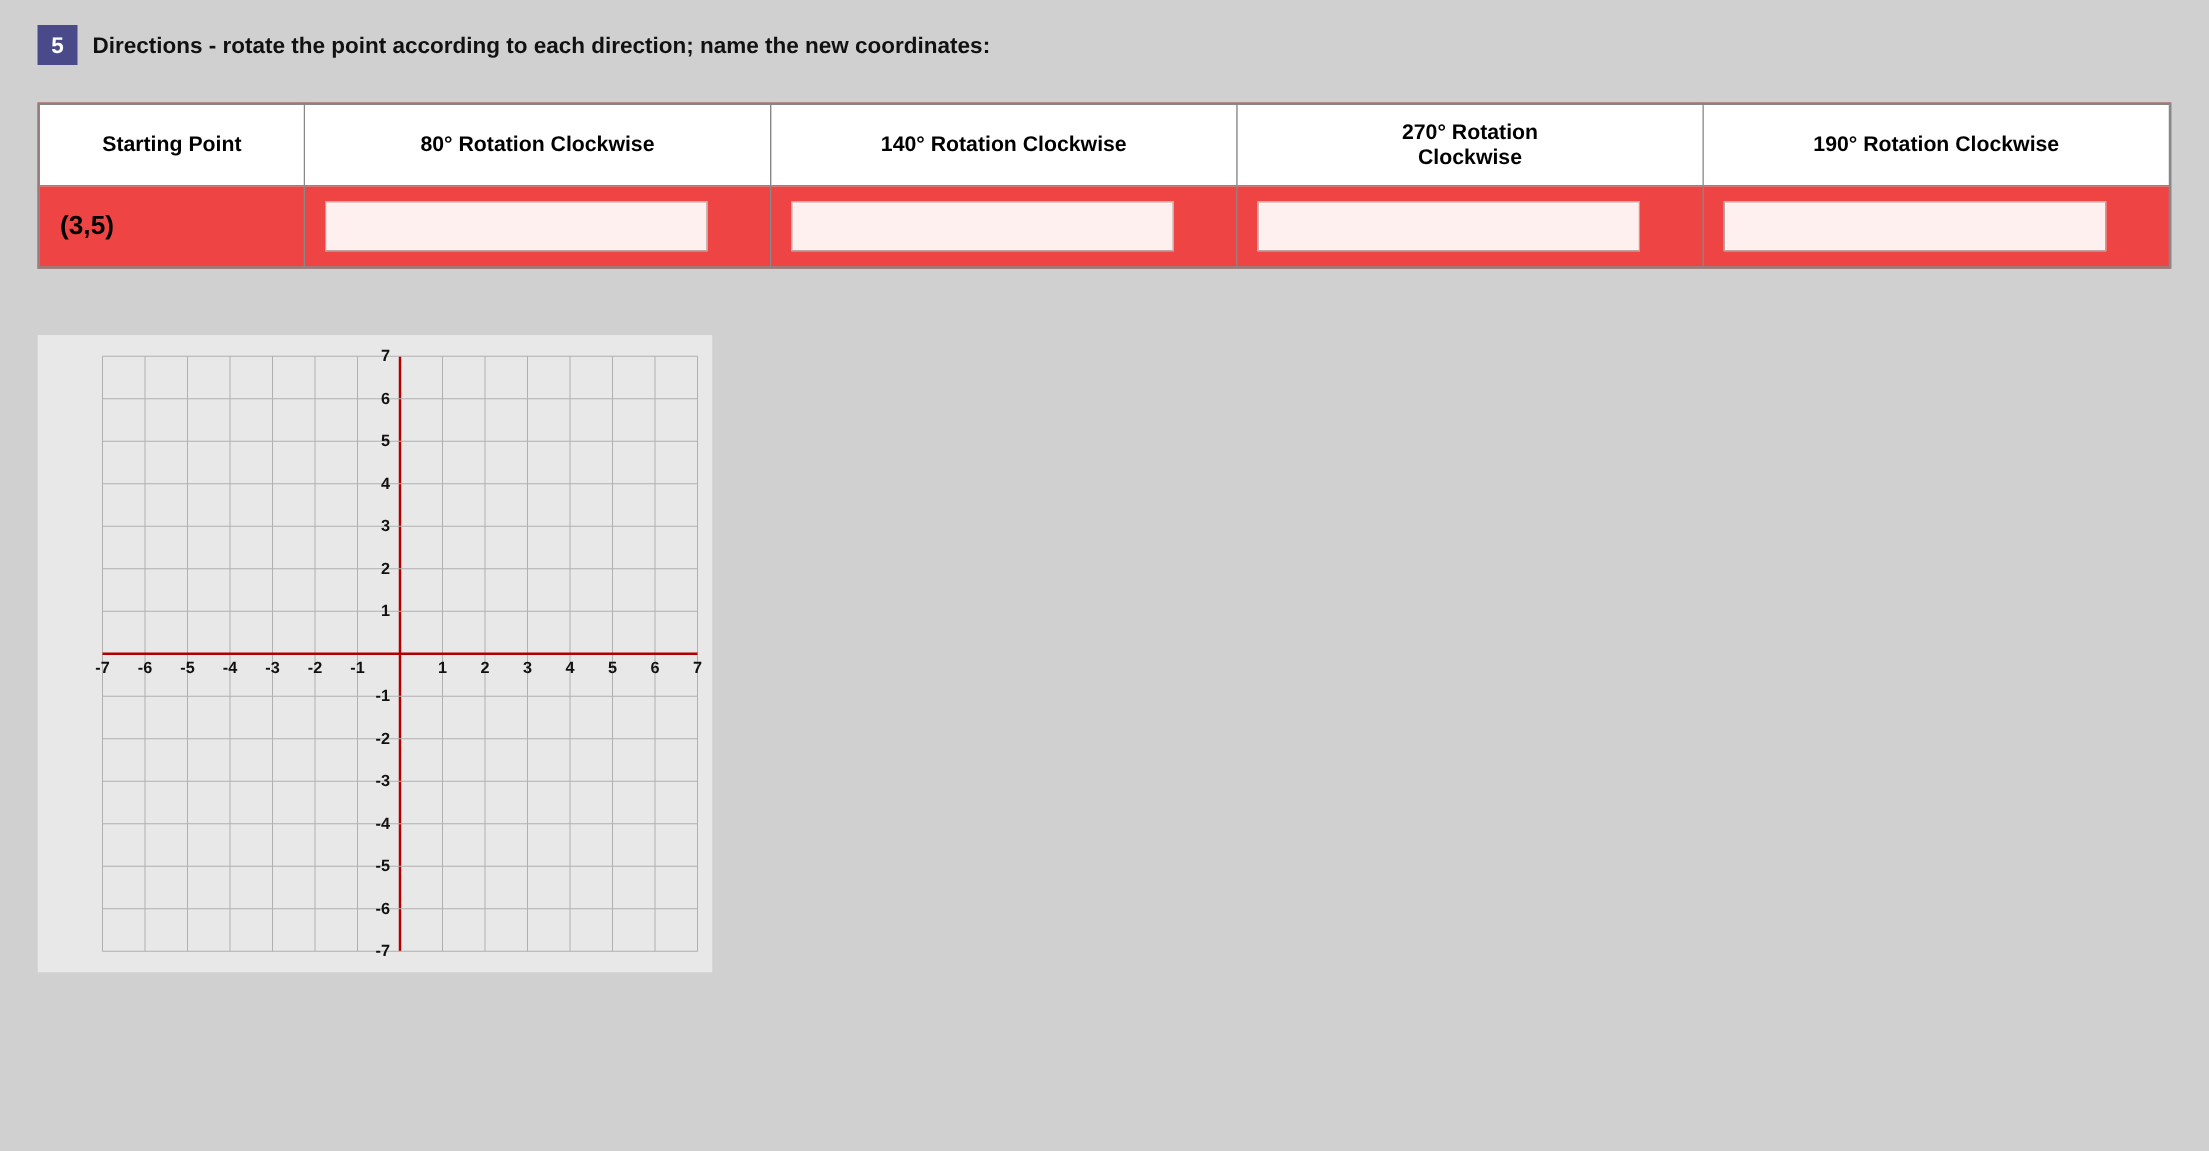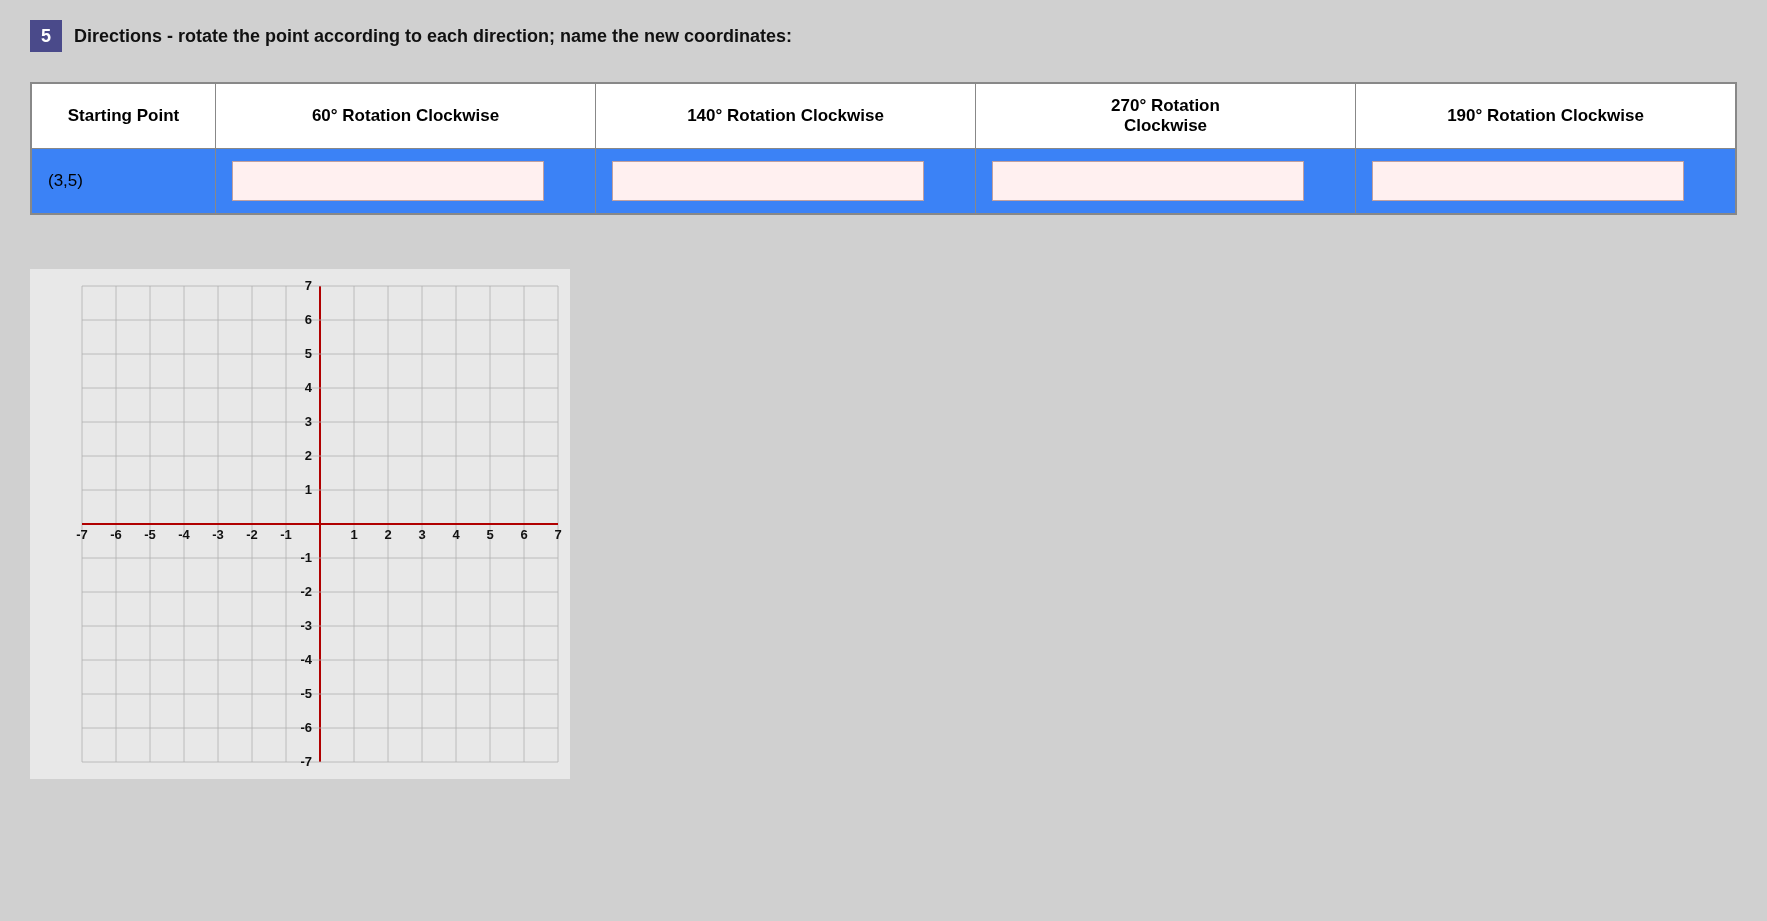--- a/index.html
+++ b/index.html
@@ -39,21 +39,21 @@
 
     .directions-text {
       font-size: 18px;
       font-weight: bold;
       color: #111;
     }
 
     .table-container {
       border: 1px solid #888;
       margin-bottom: 40px;
-      background: #3b82f6;
+      background: #ef4444;
     }
 
     table {
       width: 100%;
       border-collapse: collapse;
     }
 
     table th, table td {
       border: 1px solid #888;
       padding: 12px 16px;
@@ -74,23 +74,23 @@
       width: 90%;
       height: 40px;
       border: 1px solid #c0a0a0;
       background: #fff0f0;
       outline: none;
       padding: 0 8px;
       font-size: 16px;
     }
 
     .starting-point-cell {
-      font-weight: normal;
-      font-size: 17px;
-      width: 184px;
+      font-weight: bold;
+      font-size: 21px;
+      width: 212px;
     }
 
     .graph-area {
       margin-top: 10px;
       position: relative;
       display: inline-block;
     }
 
     
     .grid-svg {
@@ -107,21 +107,21 @@
 <div class="page-header">
   <div class="question-number">5</div>
   <span class="directions-text">Directions - rotate the point according to each direction; name the new coordinates:</span>
 </div>
 
 <div class="table-container">
   <table>
     <thead>
       <tr>
         <th>Starting Point</th>
-        <th>60° Rotation Clockwise</th>
+        <th>80° Rotation Clockwise</th>
         <th>140° Rotation Clockwise</th>
         <th>270° Rotation<br>Clockwise</th>
         <th>190° Rotation Clockwise</th>
       </tr>
     </thead>
     <tbody>
       <tr>
         <td class="starting-point-cell">(3,5)</td>
         <td>
           <input class="answer-input" type="text" style="">

